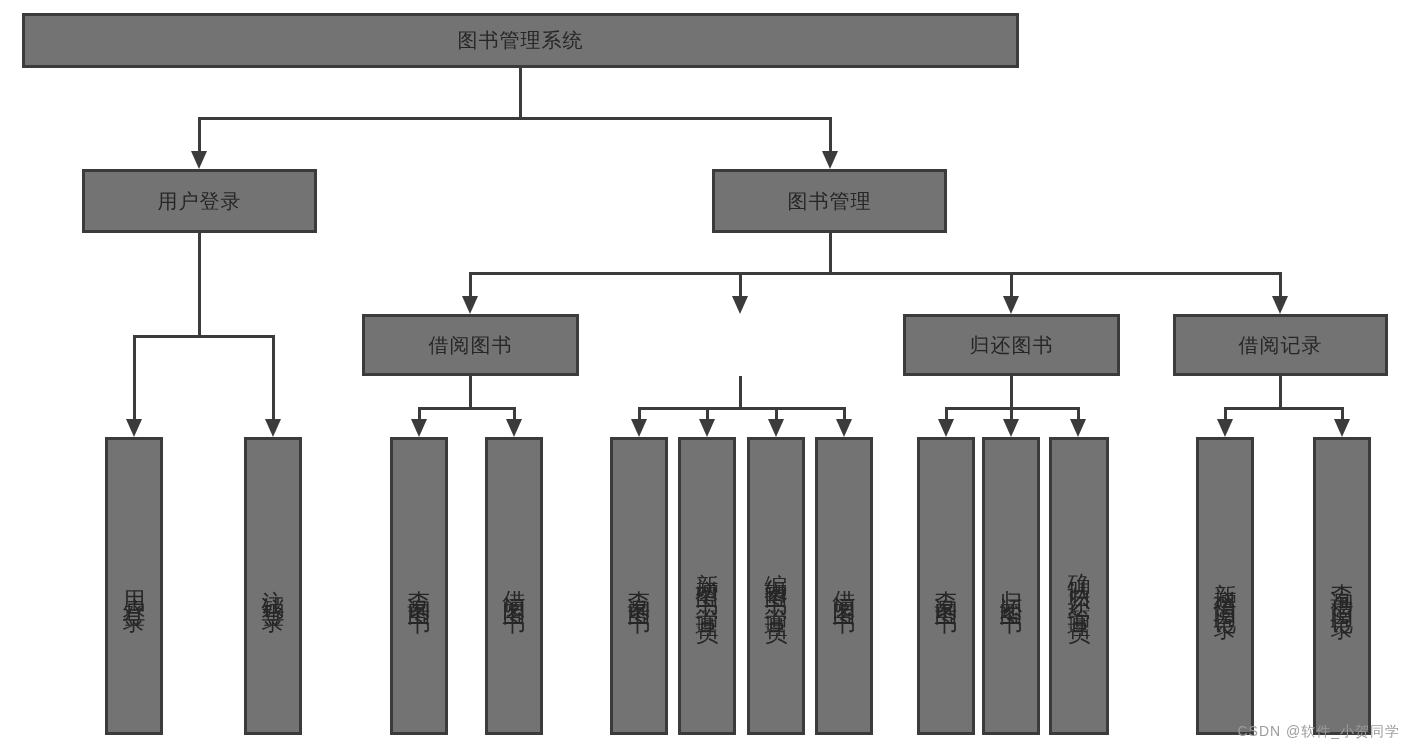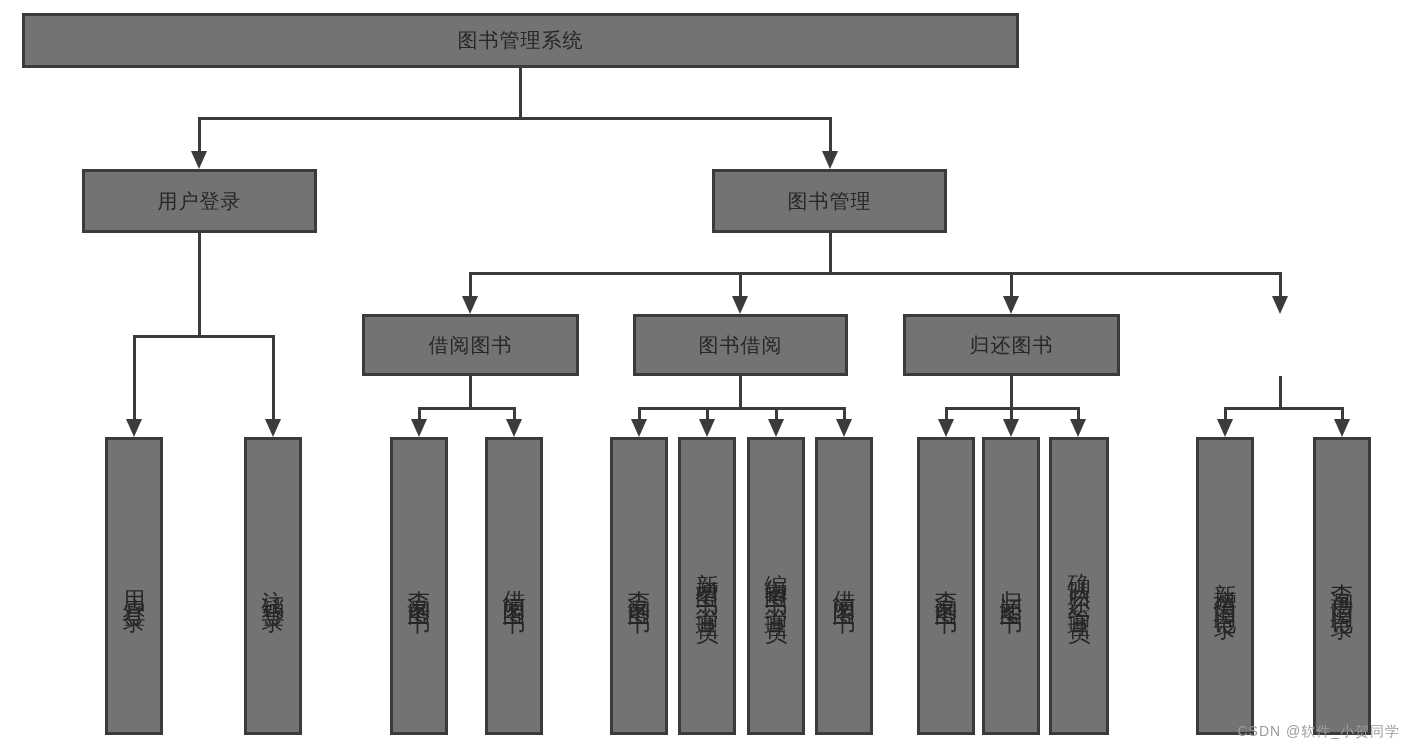--- a/index.html
+++ b/index.html
@@ -101,28 +101,28 @@
   </div>
 
   <div class="box" style="left:712px;top:169px;width:235px;height:64px">
     <span>图书管理</span>
   </div>
 
   <div class="box" style="left:362px;top:314px;width:217px;height:62px">
     <span>借阅图书</span>
   </div>
 
-  <div class="box" style="left:633px;top:314px;width:215px;height:62px">
-    <span>图书借阅</span>
-  </div>
 
   <div class="box" style="left:903px;top:314px;width:217px;height:62px">
     <span>归还图书</span>
   </div>
 
+  <div class="box" style="left:1173px;top:314px;width:215px;height:62px">
+    <span>借阅记录</span>
+  </div>
 
   <div class="box leaf" style="left:105px;top:437px;width:58px;height:298px">
     <span class="vtext">用户登录</span>
   </div>
   <div class="box leaf" style="left:244px;top:437px;width:58px;height:298px">
     <span class="vtext">注销登录</span>
   </div>
 
   <div class="box leaf" style="left:390px;top:437px;width:58px;height:298px">
     <span class="vtext">查询图书</span>

